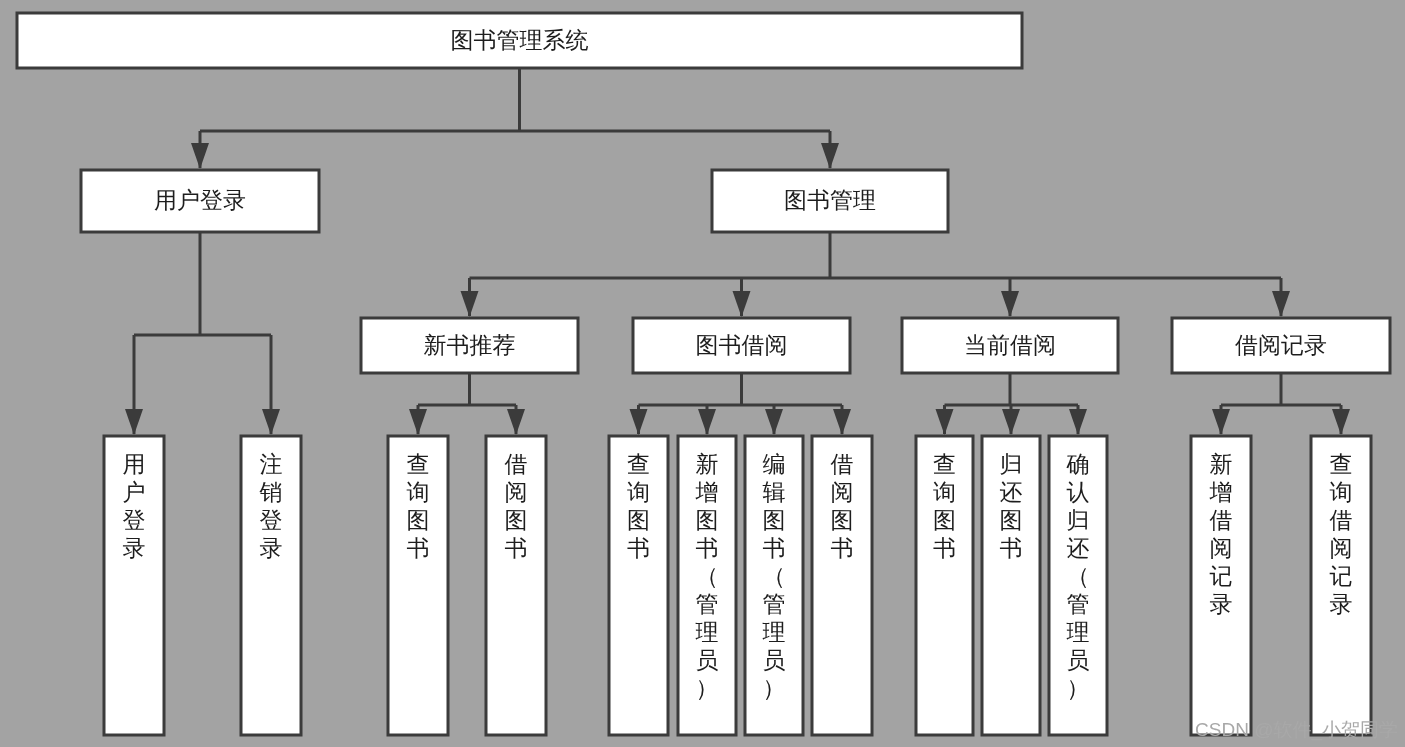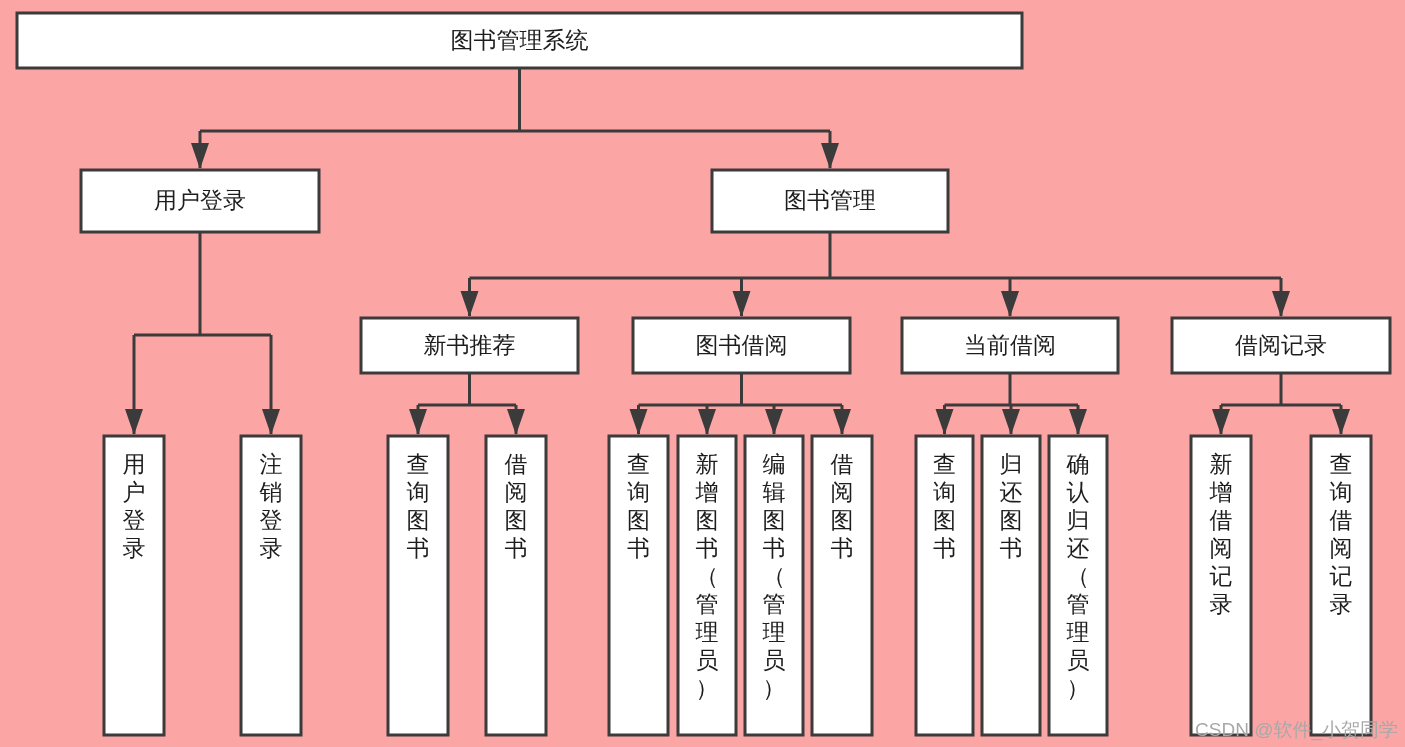--- a/index.html
+++ b/index.html
@@ -8,21 +8,21 @@
     padding: 0;
     background: #ffffff;
   }
   body {
     font-family: "Liberation Sans", "DejaVu Sans", sans-serif;
   }
   #diagram-root {
     position: relative;
     width: 1405px;
     height: 747px;
-    background: #fca5a5;
+    background: #a3a3a3;
     overflow: hidden;
   }
   svg#tree-svg {
     position: absolute;
     left: 0;
     top: 0;
     width: 1405px;
     height: 747px;
     display: block;
   }

